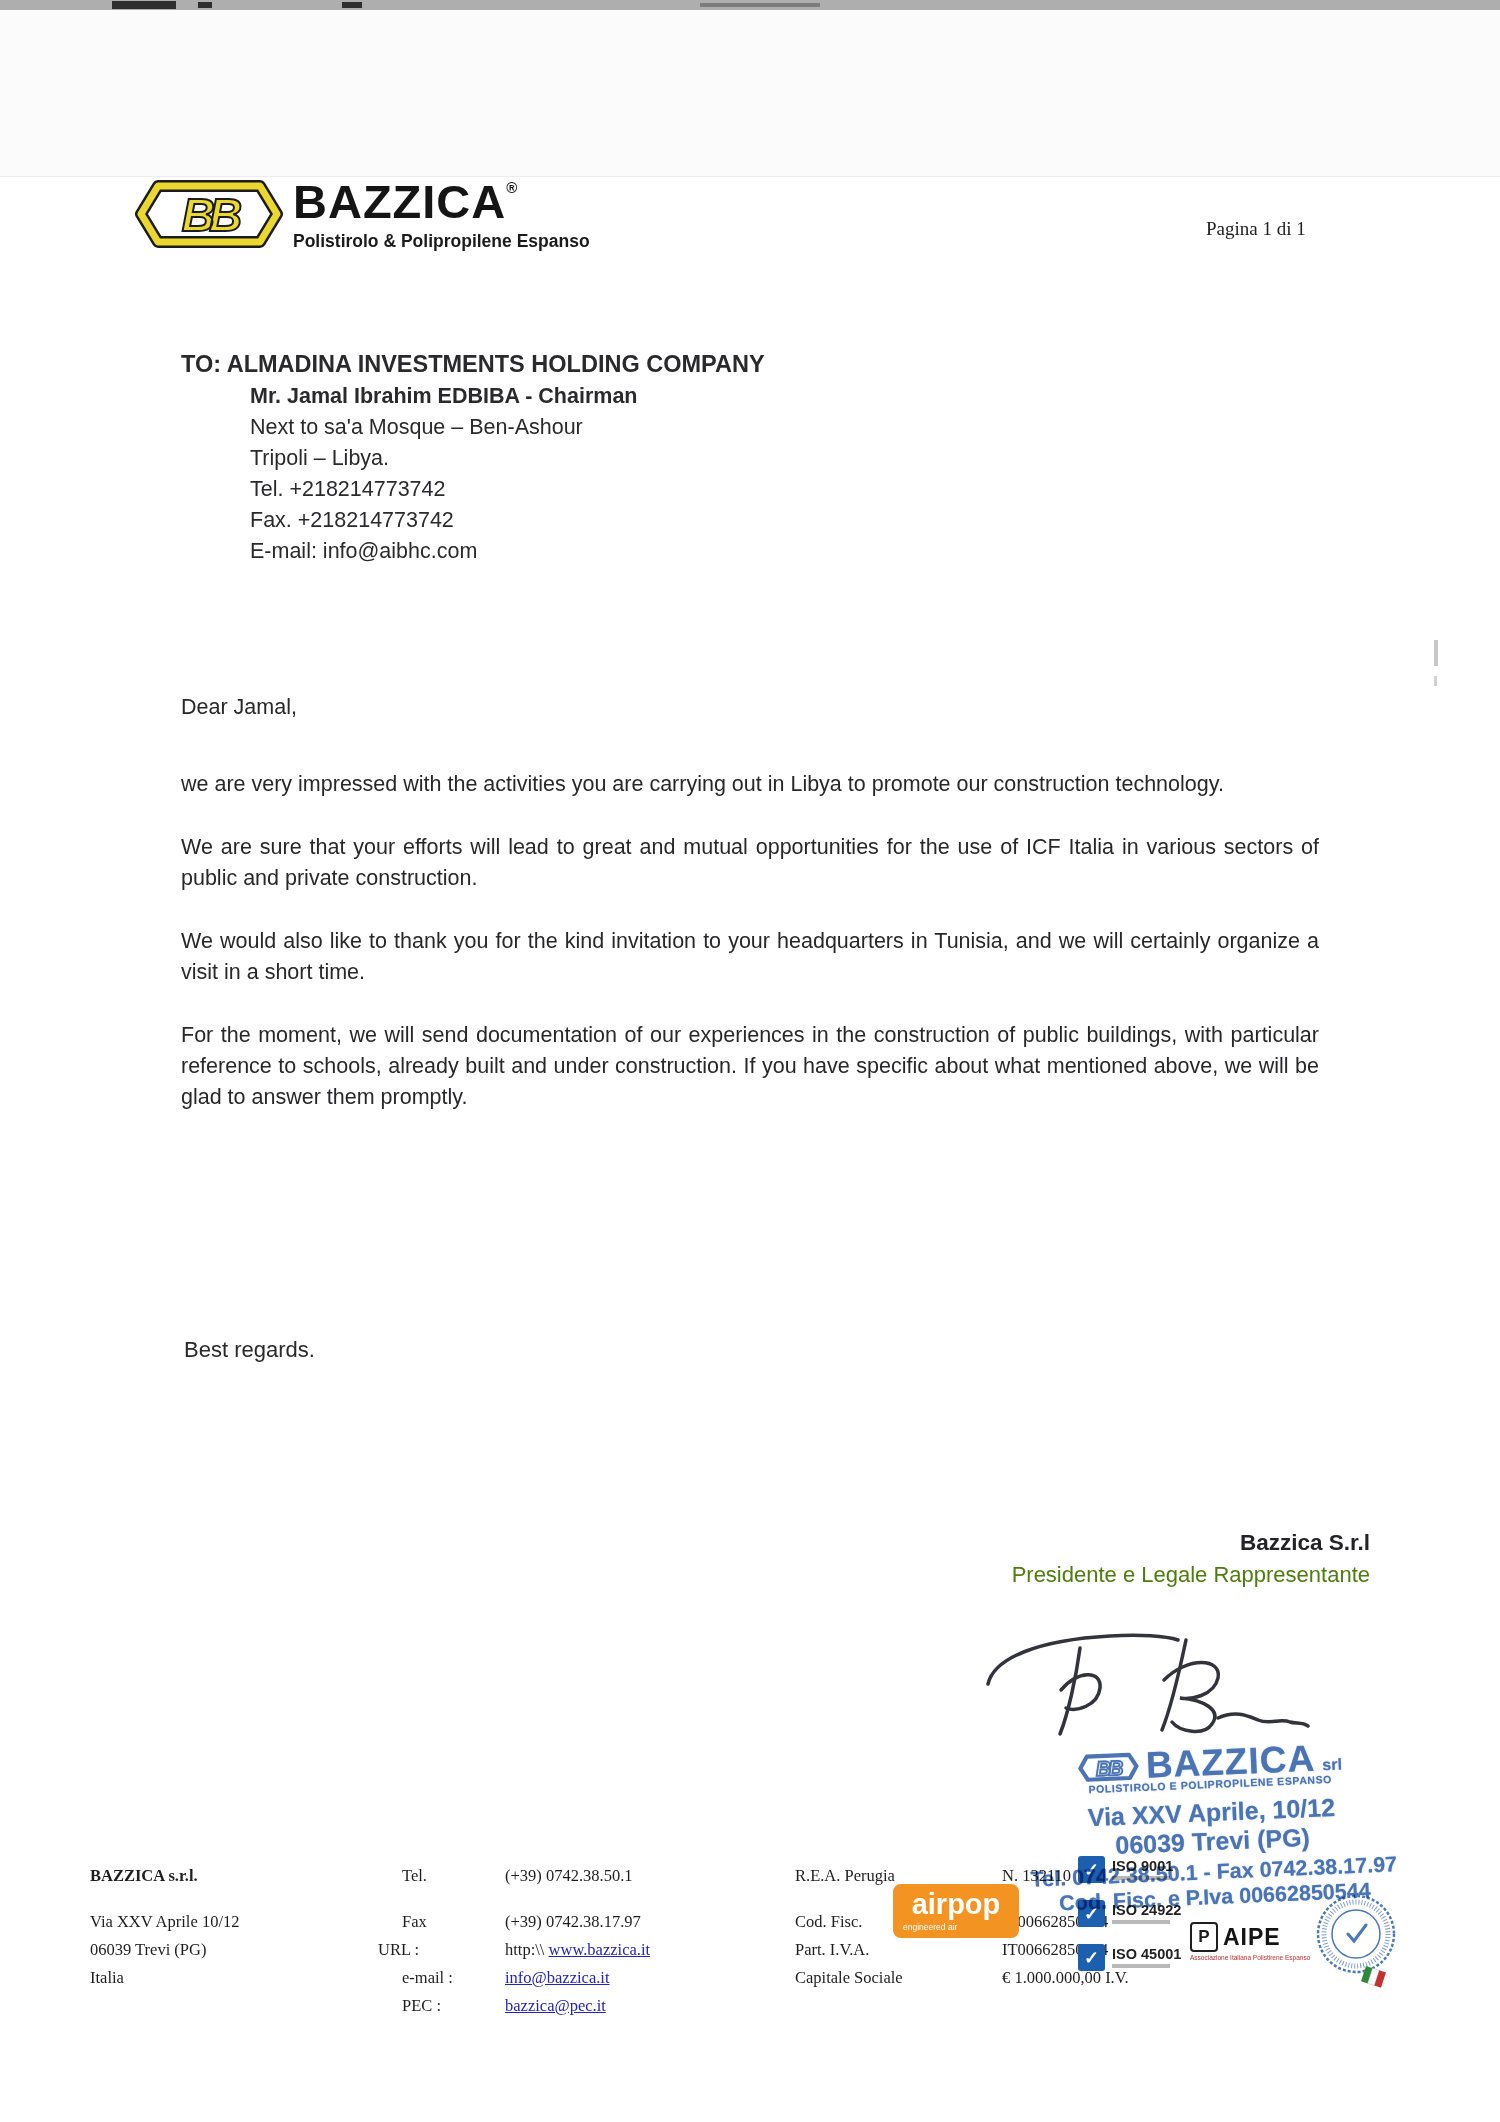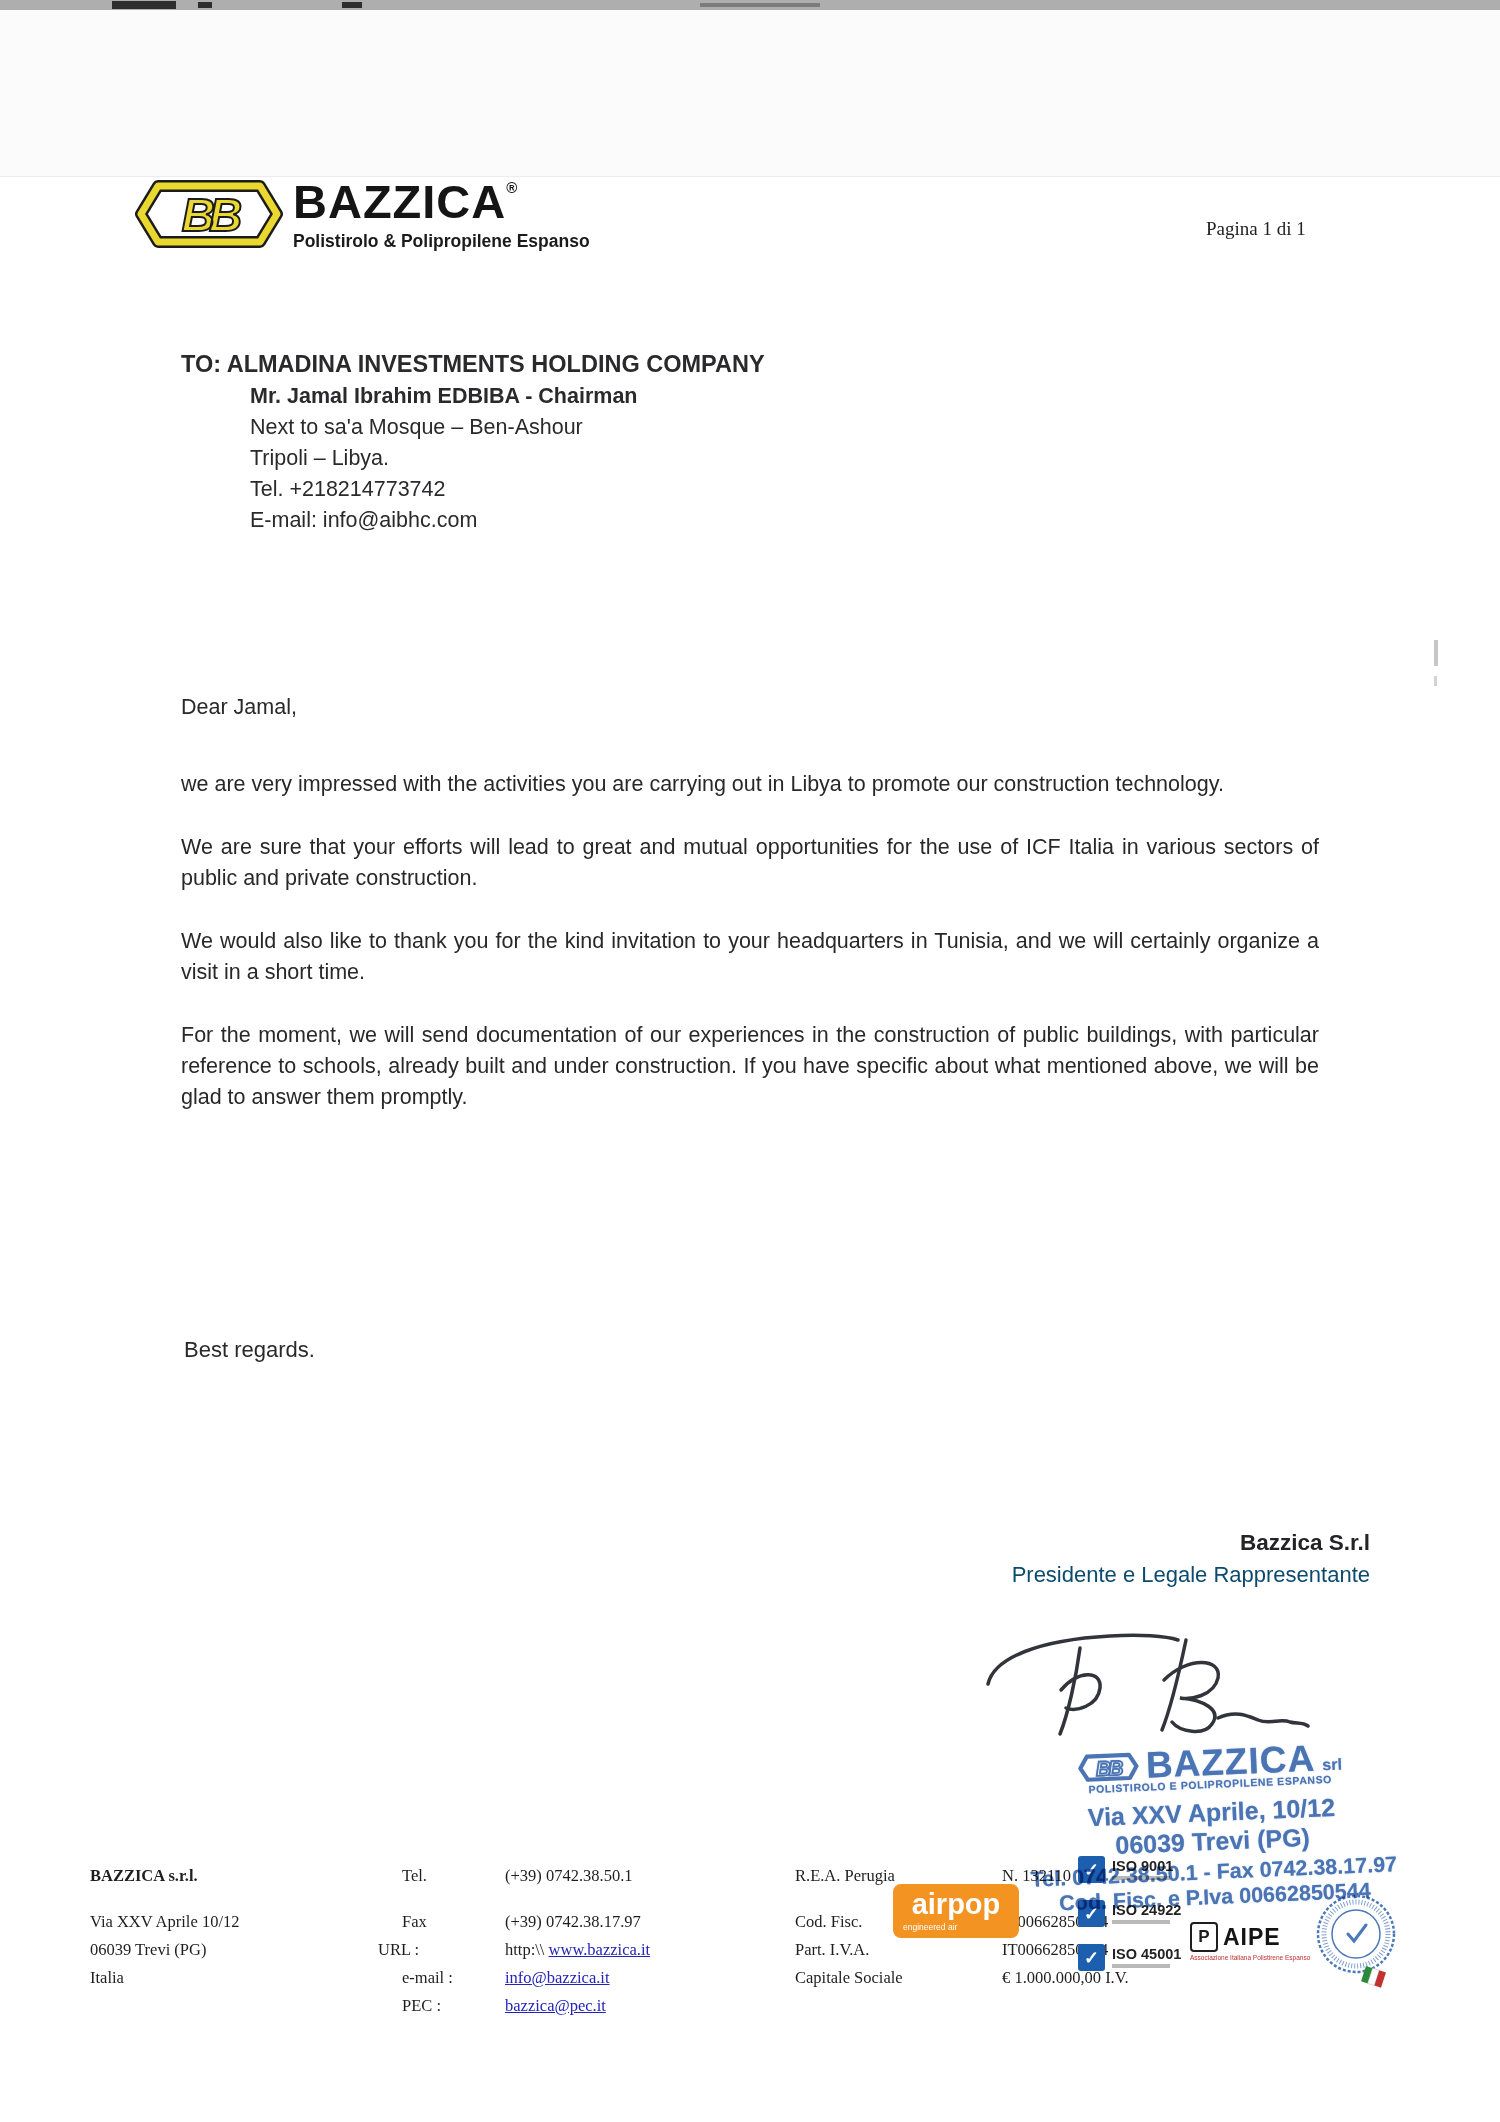--- a/index.html
+++ b/index.html
@@ -51,37 +51,38 @@
 
   <div class="abs serif" style="left:1206px;top:218px;font-size:19px;color:#222;">Pagina 1 di 1</div>
 
   <div class="abs" style="left:181px;top:348px;font-size:21.5px;line-height:31px;color:#2a2a2c;">
     <div style="font-weight:700;font-size:23.5px;line-height:33px;">TO: ALMADINA INVESTMENTS HOLDING COMPANY</div>
     <div style="margin-left:69px;">
       <div style="font-weight:700;">Mr. Jamal Ibrahim EDBIBA - Chairman</div>
       <div>Next to sa'a Mosque – Ben-Ashour</div>
       <div>Tripoli – Libya.</div>
       <div>Tel. +218214773742</div>
+      <div>Fax. +218214773742</div>
       <div>E-mail: info@aibhc.com</div>
     </div>
   </div>
 
   <div class="letter-body">
     <div class="salutation">Dear Jamal,</div>
     <p>we are very impressed with the activities you are carrying out in Libya to promote our construction technology.</p>
     <p>We are sure that your efforts will lead to great and mutual opportunities for the use of ICF Italia in various sectors of public and private construction.</p>
     <p>We would also like to thank you for the kind invitation to your headquarters in Tunisia, and we will certainly organize a visit in a short time.</p>
     <p>For the moment, we will send documentation of our experiences in the construction of public buildings, with particular reference to schools, already built and under construction. If you have specific about what mentioned above, we will be glad to answer them promptly.</p>
   </div>
 
   <div class="abs" style="left:184px;top:1337px;font-size:22px;">Best regards.</div>
 
   <div class="abs" style="left:900px;top:1530px;width:470px;text-align:right;">
     <div style="font-weight:700;font-size:22.5px;color:#242426;">Bazzica S.r.l</div>
-    <div style="font-size:22px;margin-top:6px;color:#0c4a6e;">Presidente e Legale Rappresentante</div>
+    <div style="font-size:22px;margin-top:6px;color:#4d7c0f;">Presidente e Legale Rappresentante</div>
   </div>
 
   <svg class="abs" style="left:960px;top:1618px;" width="380" height="135" viewBox="0 0 380 135">
     <g fill="none" stroke="#33333b" stroke-width="3.5" stroke-linecap="round">
       <path d="M28,66 C34,40 78,22 150,18 C180,16 206,18 218,22"></path>
       <path d="M120,30 C116,60 108,96 100,116"></path>
       <path d="M101,72 C118,52 142,52 140,70 C138,88 116,94 106,90"></path>
       <path d="M226,22 C218,60 210,92 202,112"></path>
       <path d="M204,62 C228,38 262,40 258,60 C254,78 230,82 220,80 C244,82 262,92 252,106 C244,118 220,114 212,104"></path>
       <path d="M258,100 C276,92 288,98 298,102 C310,107 320,100 330,104 C336,106 342,104 348,108"></path>

